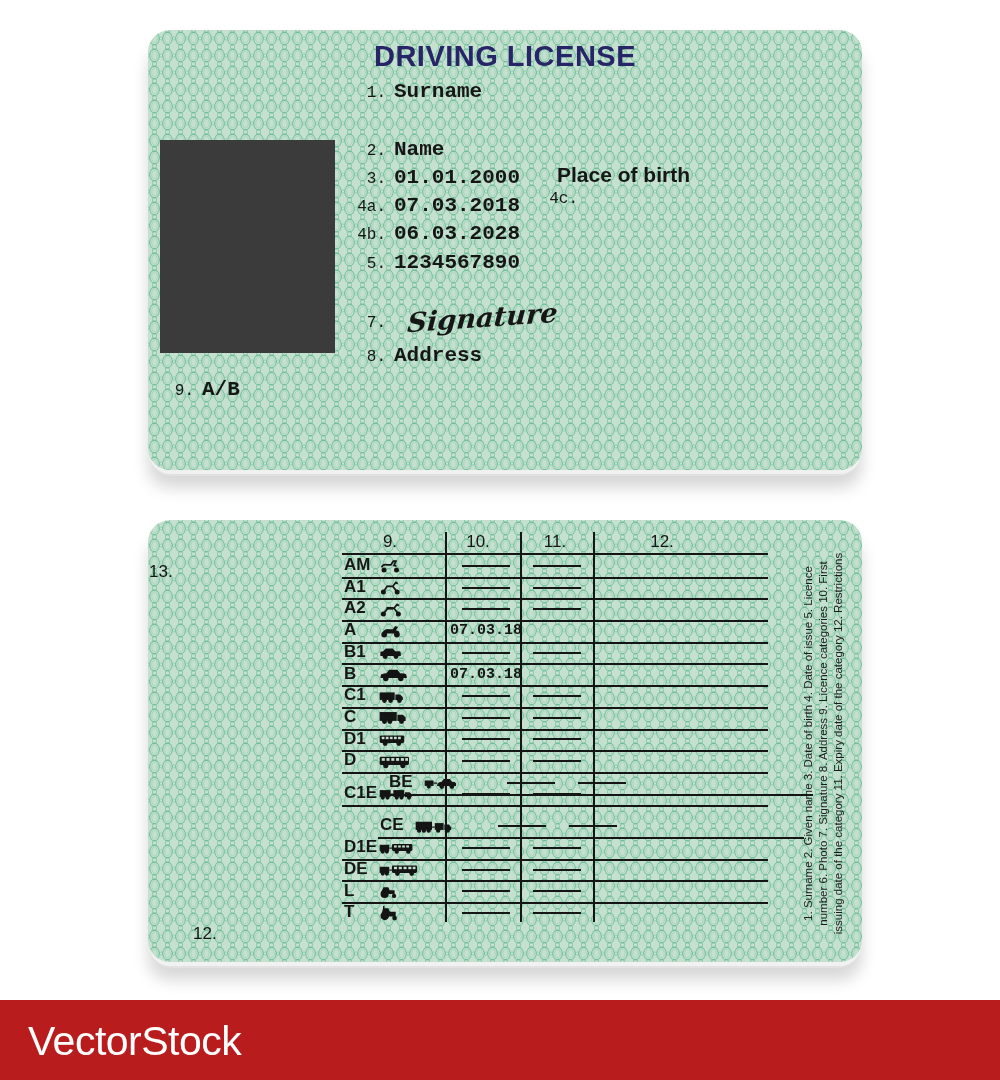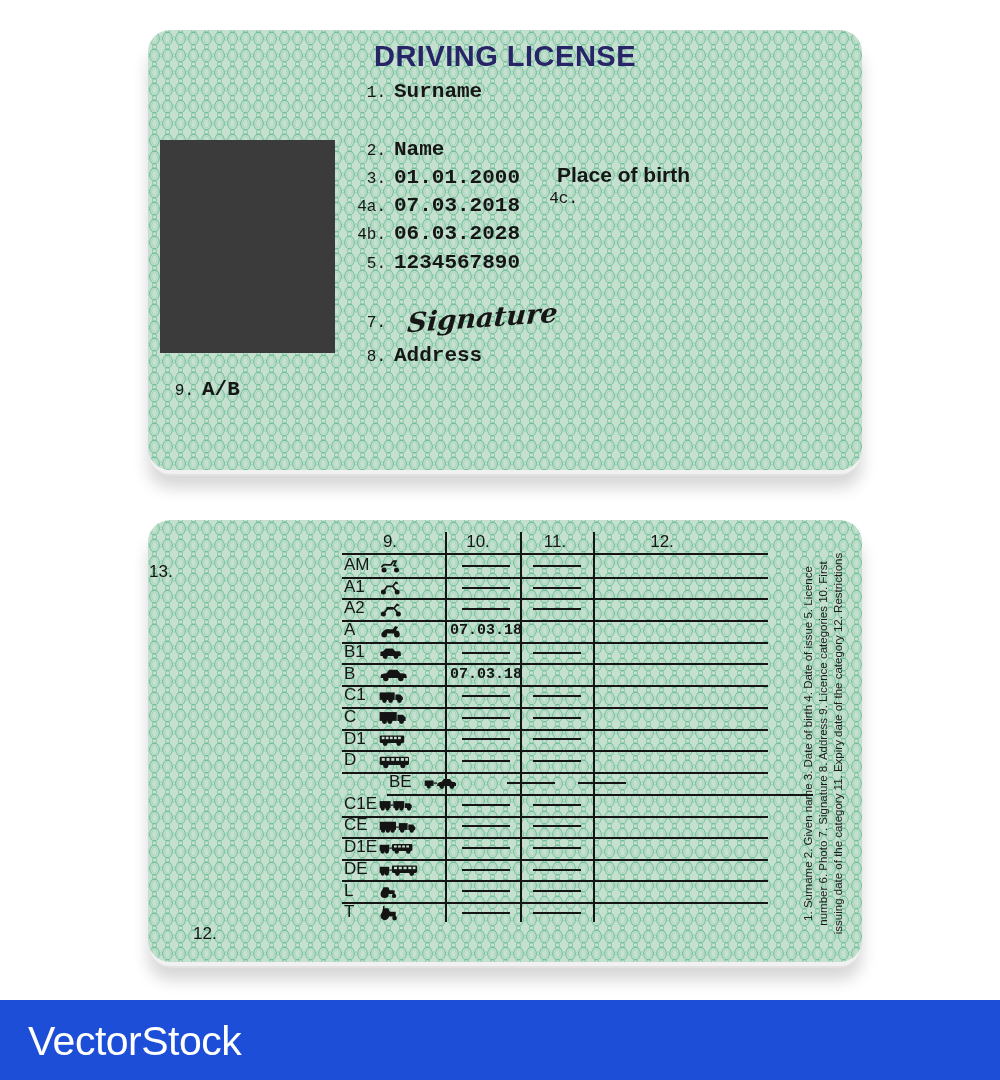--- a/index.html
+++ b/index.html
@@ -35,31 +35,31 @@
   .lbl-12{left:45px;top:404px;}
   .cat-table{position:absolute;left:194px;top:12px;width:426px;height:392px;}
   .t-head{position:absolute;left:0;top:0;width:426px;height:21px;border-bottom:2px solid #151515;}
   .t-head span{position:absolute;top:0;width:50px;text-align:center;font-size:17px;}
   .h9{left:23px;} .h10{left:111px;} .h11{left:188px;} .h12{left:295px;}
   .vline{position:absolute;top:0;width:2px;height:390px;background:#151515;}
   .v1{left:103px;} .v2{left:178px;} .v3{left:251px;}
   .rows{position:absolute;left:0;top:23px;width:426px;}
   .trow{position:absolute;left:0;width:426px;height:21.7px;border-bottom:2px solid #151515;}
   .trow:last-child{border-bottom:none;}
-  .trow .cat{position:absolute;left:2px;top:0;line-height:20px;font-size:17px;}
+  .trow .cat{position:absolute;left:2px;top:0;line-height:20px;font-size:17px;font-weight:bold;}
   .trow .veh{position:absolute;left:37px;top:0;height:100%;width:64px;display:flex;align-items:center;}
   .trow .veh svg{height:15px;width:auto;display:block;}
   .trow .cell{position:absolute;top:0;height:100%;display:flex;align-items:center;justify-content:center;
               font-family:"Liberation Mono",monospace;font-size:15px;font-weight:700;}
   .c10{left:103px;width:82px;} .c11{left:178px;width:73px;} .c12{left:251px;width:175px;}
   .dash{display:inline-block;width:48px;height:2px;background:#151515;}
   .side-text{position:absolute;left:475px;top:201px;width:400px;transform:rotate(-90deg);
              transform-origin:center;font-size:11.5px;line-height:15px;text-align:center;color:#1b1b1b;}
   
-  .wm-bar{position:absolute;left:0;top:1000px;width:1000px;height:80px;background:#1d4ed8;}
+  .wm-bar{position:absolute;left:0;top:1000px;width:1000px;height:80px;background:#b91c1c;}
   .wm-logo{position:absolute;left:28px;top:18px;font-size:41px;font-weight:500;color:#fff;letter-spacing:-.5px;}
   .wm-url{position:absolute;right:28px;top:26px;font-size:30px;font-weight:400;color:#fdfdfd;letter-spacing:.5px;}
 </style>
 </head>
 <body>
 
 <div class="stage">
 
   <div class="card card-front">
     <svg class="guilloche">
@@ -344,21 +344,21 @@
                 </svg>
               </span>
               <span class="cell c10">
                 <span class="dash"></span>
               </span>
               <span class="cell c11">
                 <span class="dash"></span>
               </span>
               <span class="cell c12"></span>
             </div>
-            <div class="trow" style="top: 239px;">
+            <div class="trow" style="top: 228px;">
               <span class="cat">C1E</span>
               <span class="veh">
                 <svg viewBox="0 0 52 22">
                   <rect x="1" y="6" width="16" height="10" fill="#141414"></rect>
                   <circle cx="5.5" cy="17" r="3" fill="#141414"></circle>
                   <circle cx="12.5" cy="17" r="3" fill="#141414"></circle>
                   <rect x="17" y="11" width="4" height="1.8" fill="#141414"></rect>
                   <rect x="21" y="6" width="16" height="10" fill="#141414"></rect>
                   <path d="M38 9 H45 L48 12 V16 H38 Z" fill="#141414"></path>
                   <circle cx="26" cy="17" r="3" fill="#141414"></circle>
@@ -367,21 +367,21 @@
                 </svg>
               </span>
               <span class="cell c10">
                 <span class="dash"></span>
               </span>
               <span class="cell c11">
                 <span class="dash"></span>
               </span>
               <span class="cell c12"></span>
             </div>
-            <div class="trow" style="top: 260.4px;">
+            <div class="trow" style="top: 260.4px; margin-left: 36px;">
               <span class="cat">CE</span>
               <span class="veh">
                 <svg viewBox="0 0 56 22">
                   <rect x="1" y="4" width="24" height="12" fill="#141414"></rect>
                   <circle cx="6" cy="17" r="3.2" fill="#141414"></circle>
                   <circle cx="13" cy="17" r="3.2" fill="#141414"></circle>
                   <circle cx="20" cy="17" r="3.2" fill="#141414"></circle>
                   <rect x="25" y="11" width="4" height="1.8" fill="#141414"></rect>
                   <rect x="29" y="6" width="13" height="10" fill="#141414"></rect>
                   <path d="M43 8 H50 L53 12 V16 H43 Z" fill="#141414"></path>

